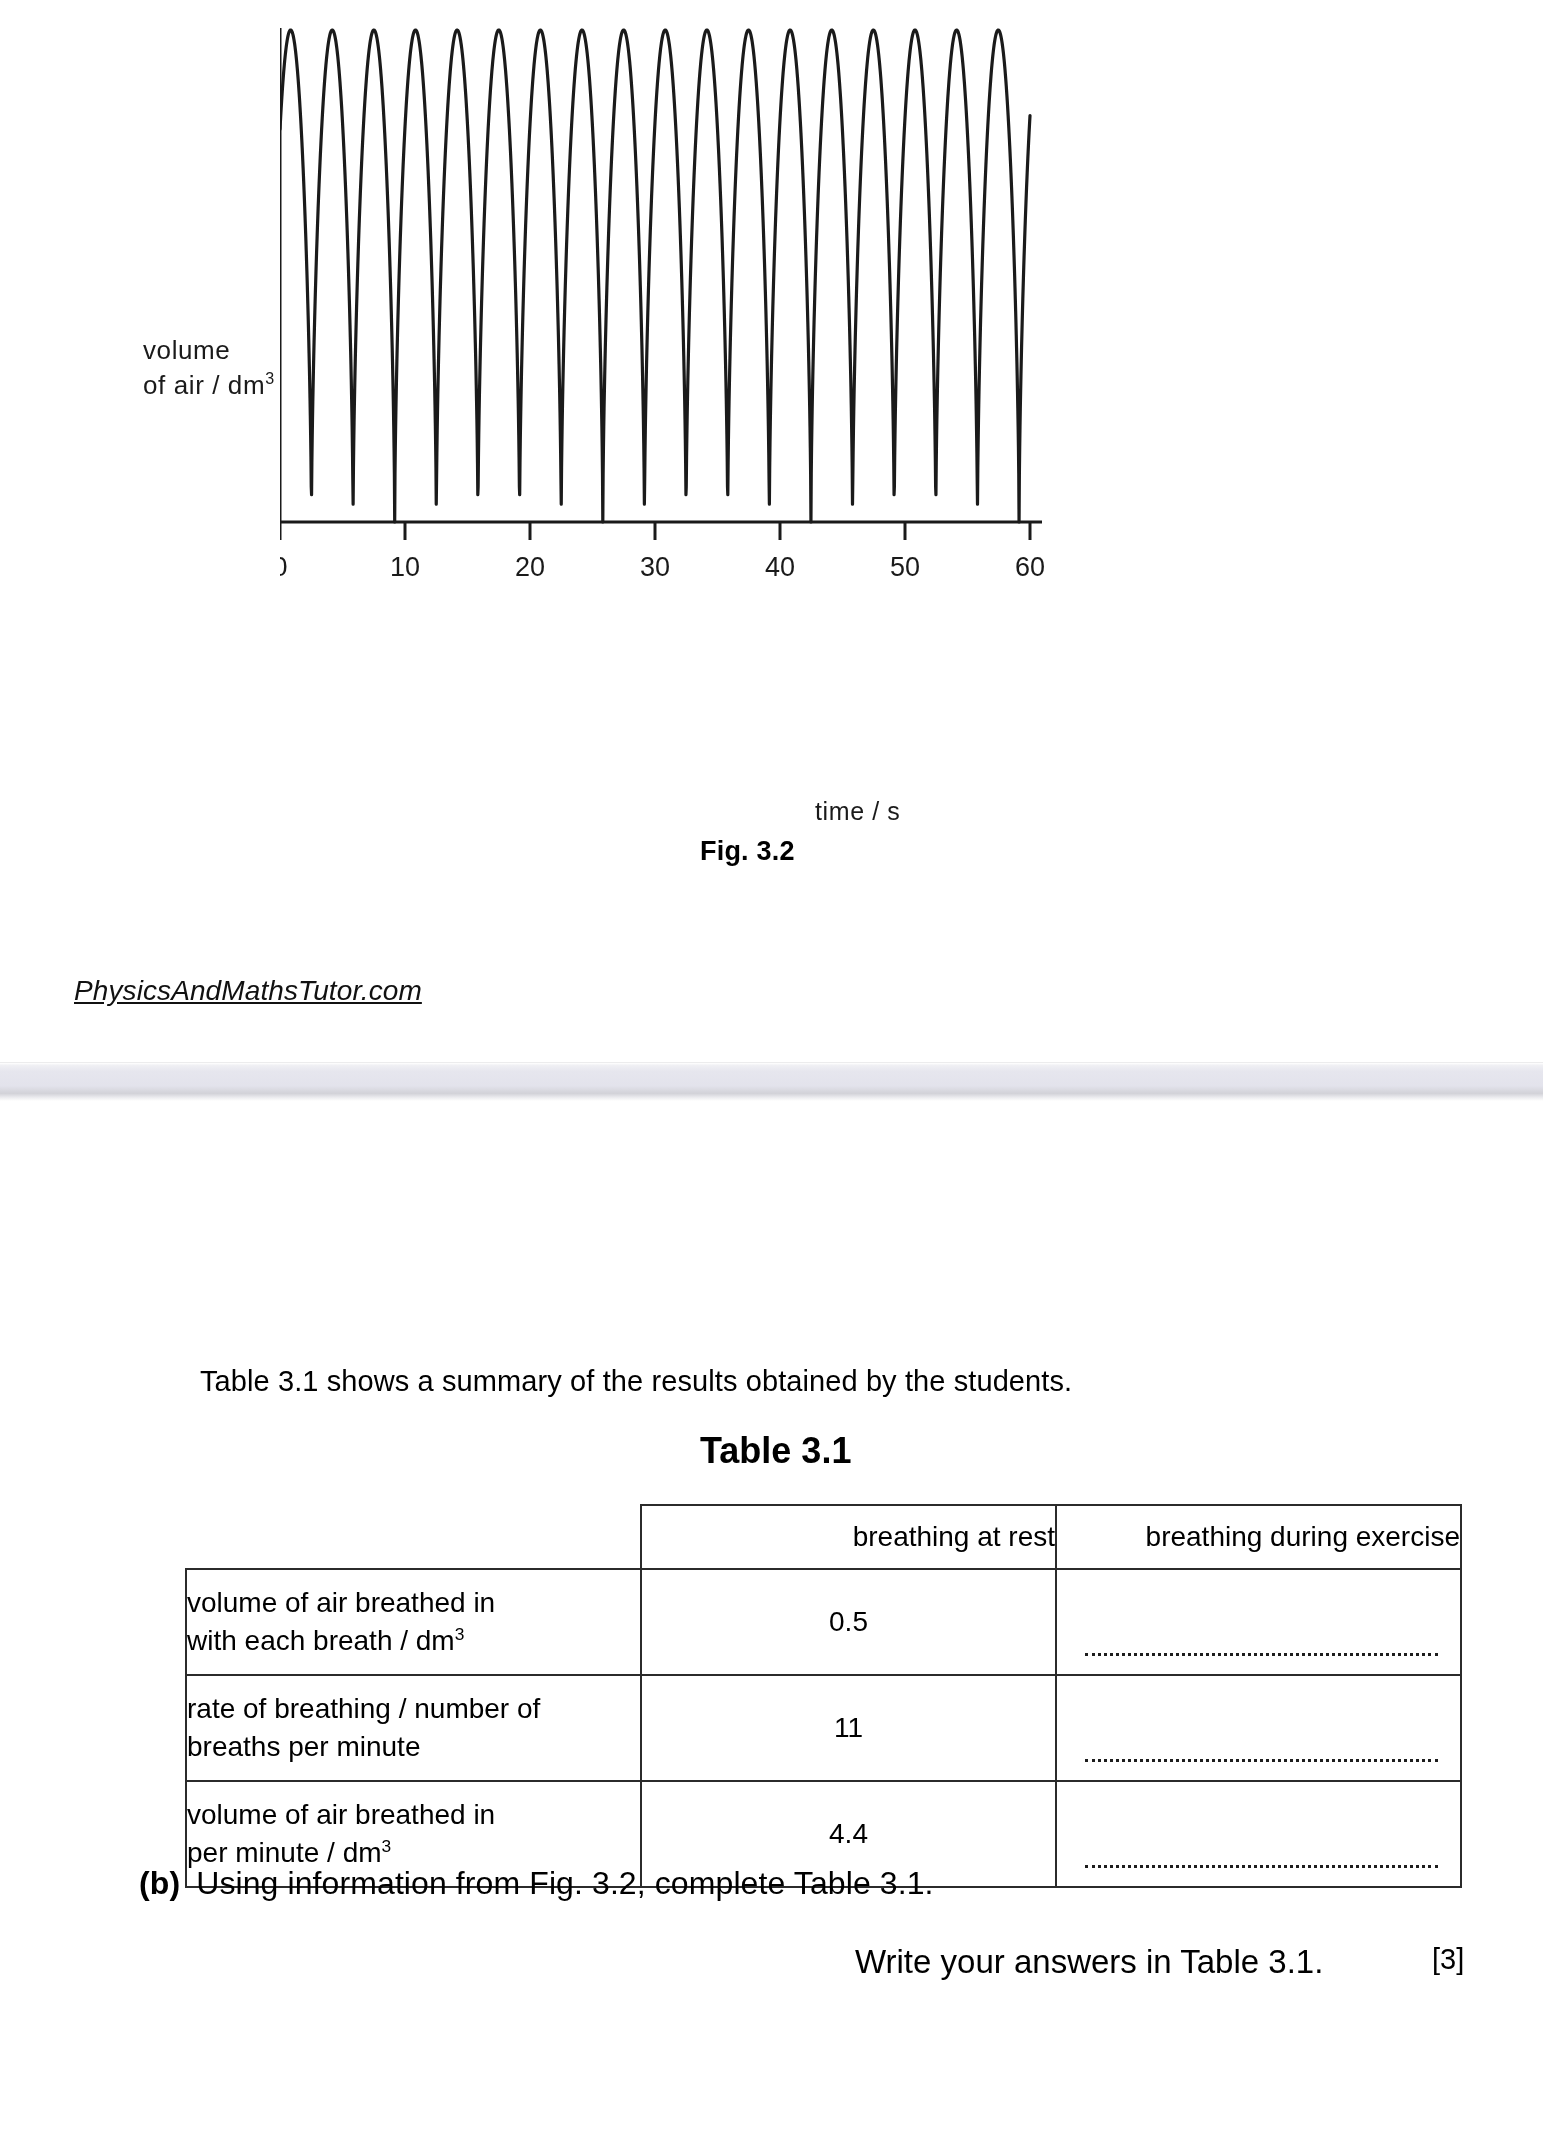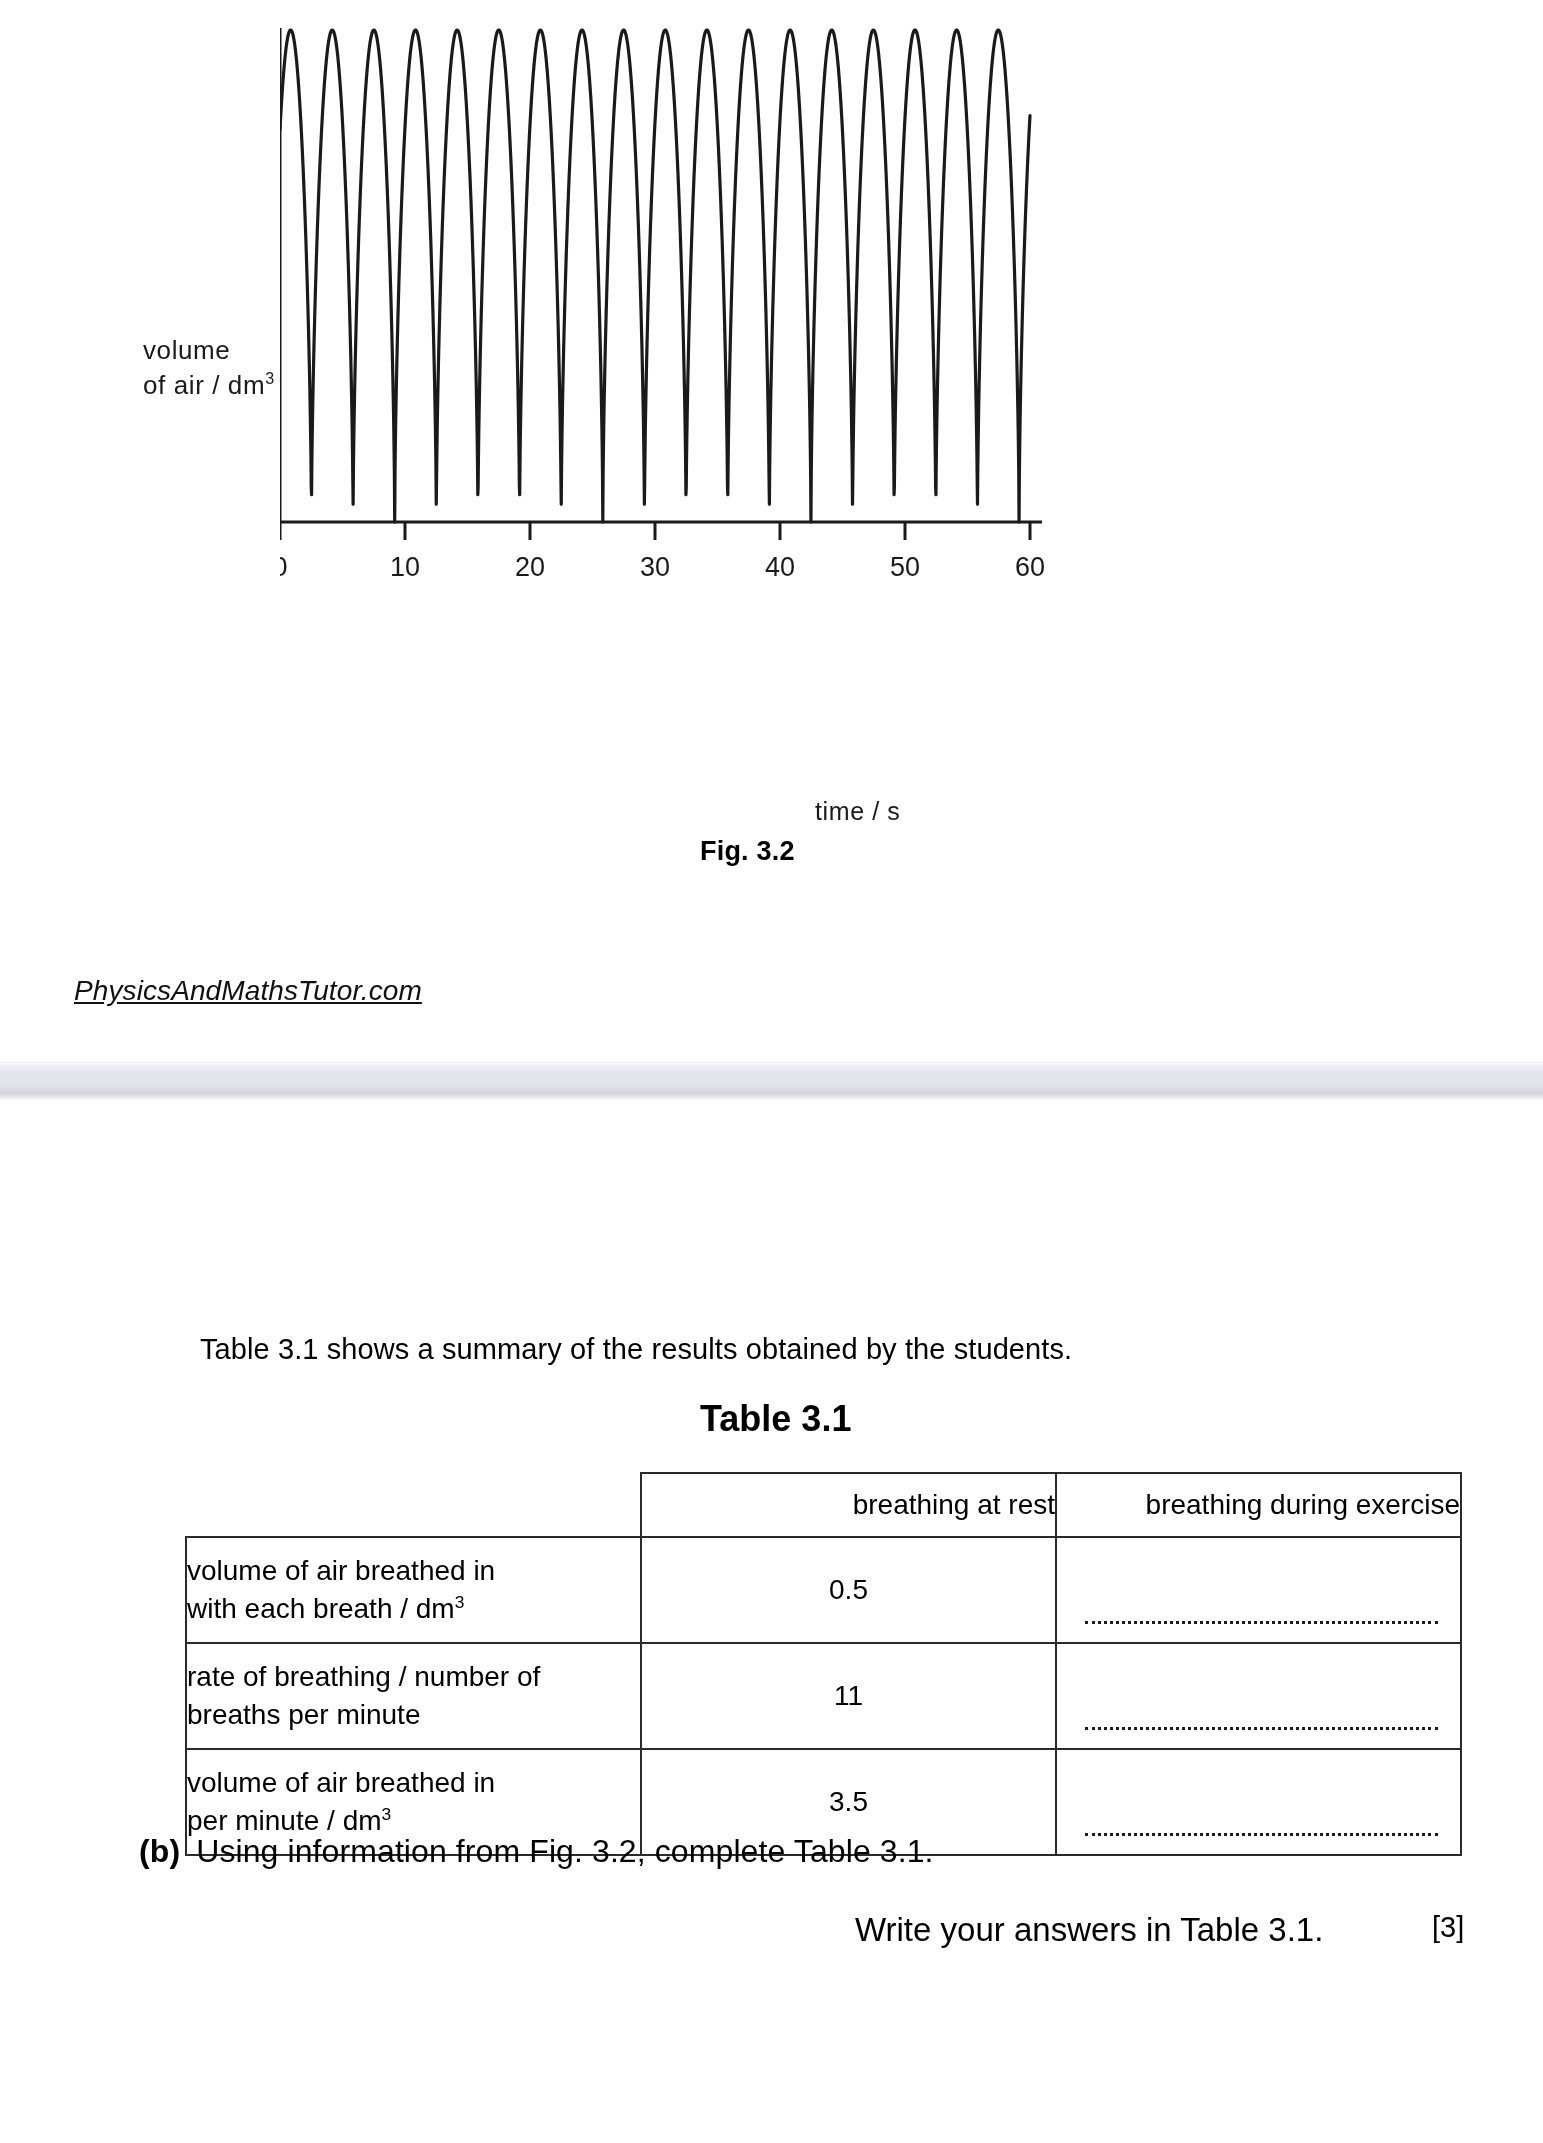--- a/index.html
+++ b/index.html
@@ -93,21 +93,21 @@
         #d2d2d8 80%,
         #eaeaee 90%,
         #ffffff 100%);
     border-top: 1px solid #ececed;
   }
 
   
   #lower-page {
     position: absolute;
     left: 0;
-    top: 1068px;
+    top: 1100px;
     width: 1543px;
     height: 1043px;
   }
 
   #intro-text {
     position: absolute;
     left: 200px;
     top: 265px;
     font-size: 29px;
     letter-spacing: 0.1px;
@@ -314,21 +314,21 @@
         <td class="value-cell">11</td>
         <td class="value-cell answer-cell">
           <span class="dotted-line"></span>
         </td>
       </tr>
       <tr>
         <td class="row-label-cell">
           <span>volume of air breathed in</span><br>
           <span>per minute / dm</span><sup>3</sup>
         </td>
-        <td class="value-cell">3.5</td>
+        <td class="value-cell">4.4</td>
         <td class="value-cell answer-cell">
           <span class="dotted-line"></span>
         </td>
       </tr>
     </tbody>
   </table>
 
   <div id="part-b">
     <span class="blabel">(b)</span><span>Using information from Fig. 3.2, complete Table 3.1.</span>
   </div>

